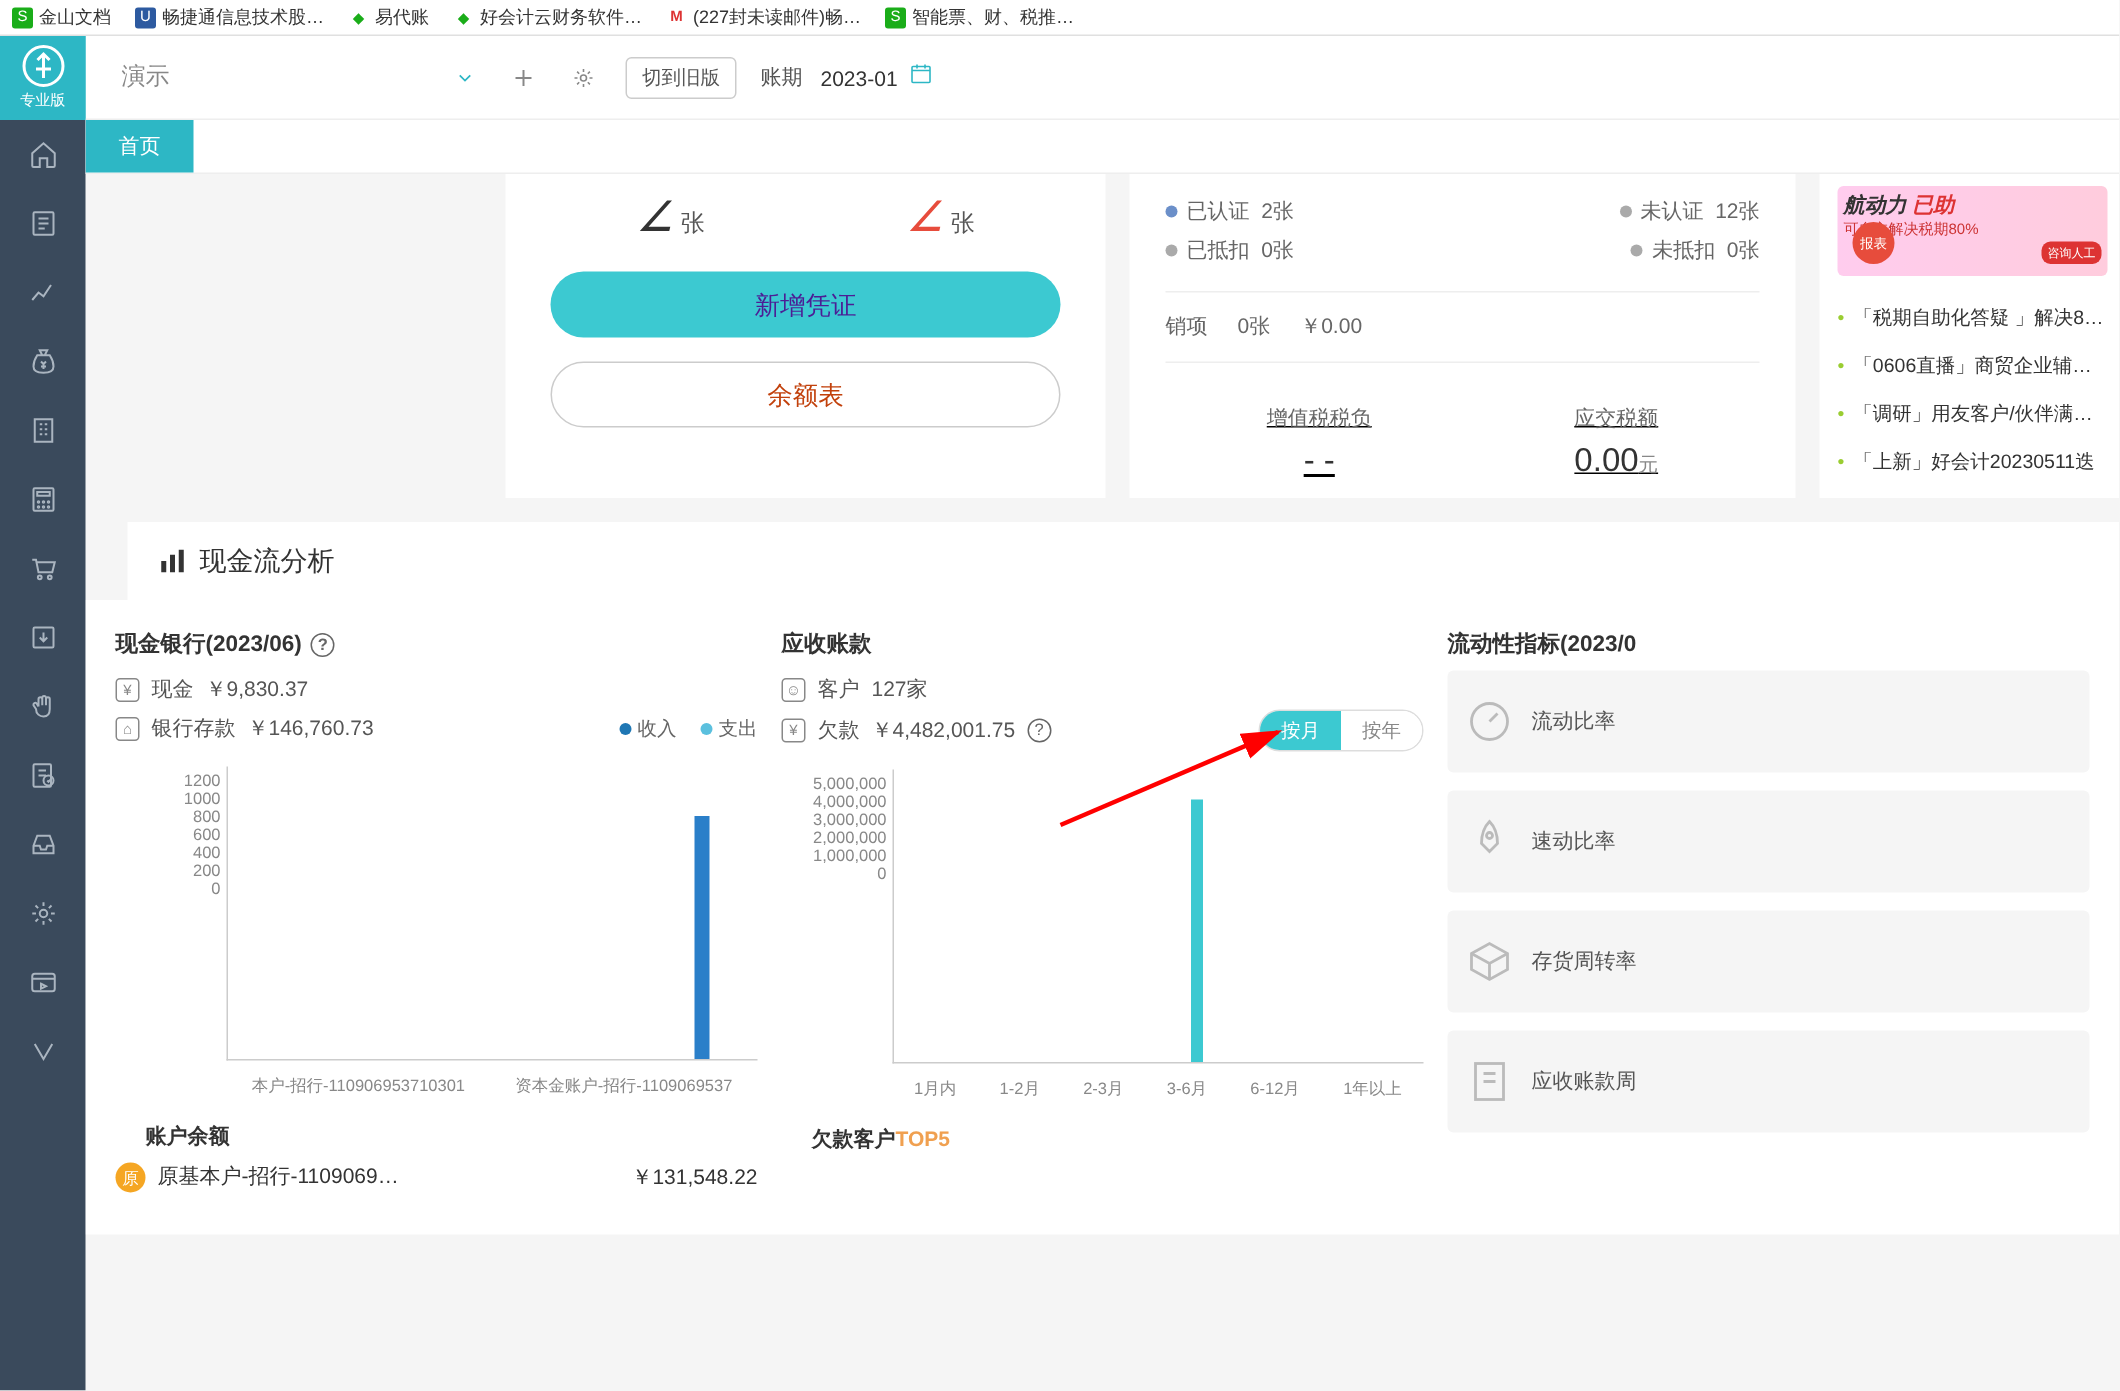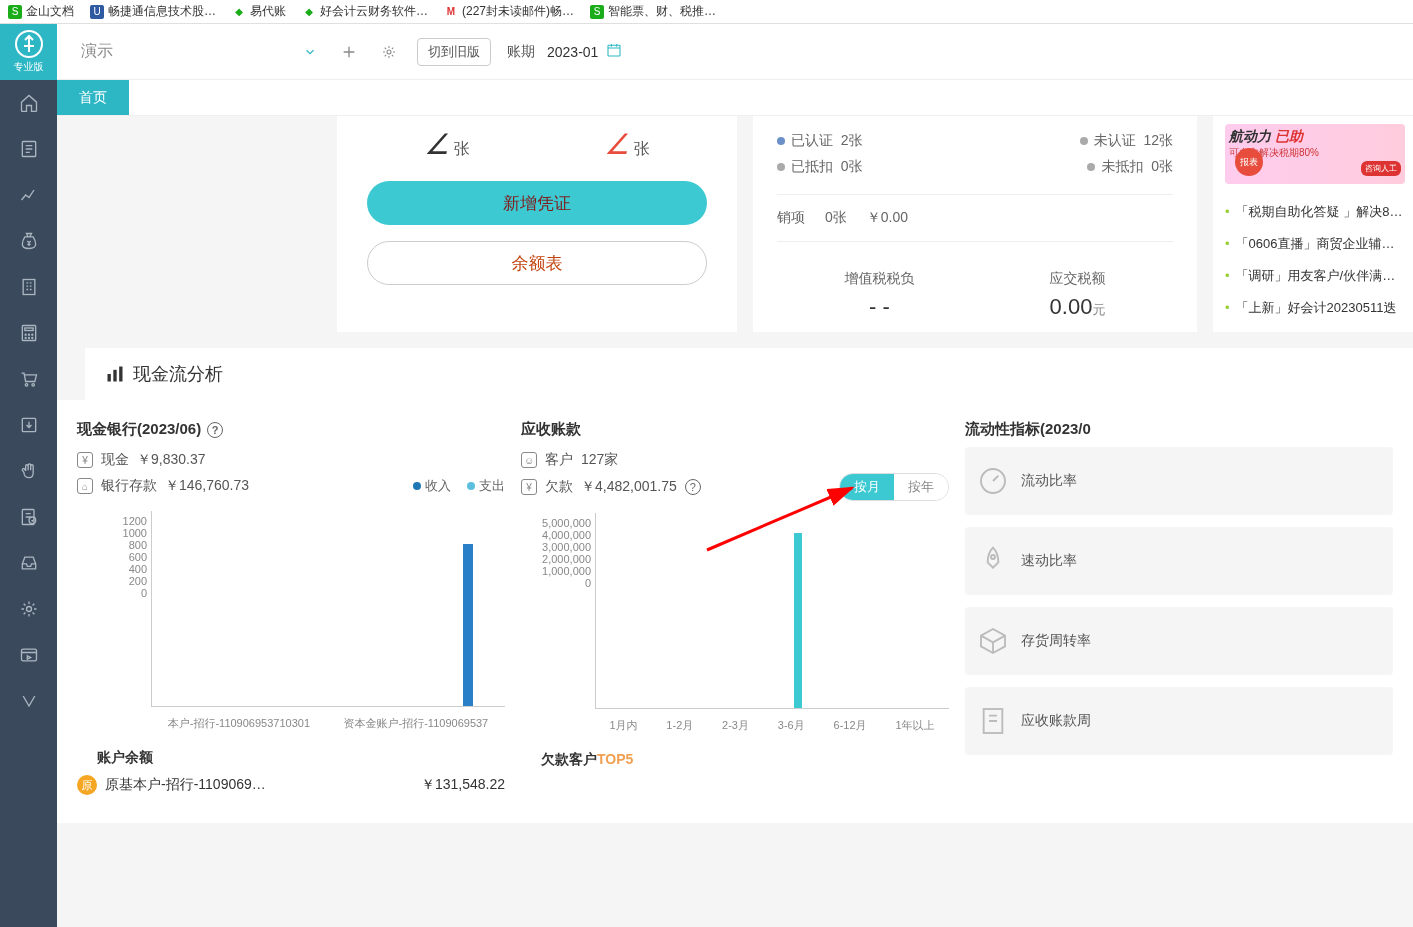--- a/index.html
+++ b/index.html
@@ -32,30 +32,30 @@
 .tab.active { background: #2db7c5; color: #fff; }
 
 .body-scroll { flex: 1; overflow: auto; padding: 0; }
 .cards-row { display: flex; gap: 16px; padding: 0 0 0 0; }
 
 .voucher-card { background: #fff; width: 400px; padding: 8px 20px 24px; margin-left: 0; }
 .voucher-counts { display: flex; justify-content: space-around; padding: 4px 0 20px; }
 .vc-item { text-align: center; color: #555; }
 .vc-num { font-size: 28px; font-weight: 300; }
 .vc-red .vc-num { color: #e74c3c; }
-.btn-primary { background: #3cc9d1; color: #7f1d1d; border: none; border-radius: 22px; width: 340px; height: 44px; font-size: 17px; cursor: pointer; display: block; margin: 0 auto 16px; }
+.btn-primary { background: #3cc9d1; color: #4c1d95; border: none; border-radius: 22px; width: 340px; height: 44px; font-size: 17px; cursor: pointer; display: block; margin: 0 auto 16px; }
 .btn-outline { background: #fff; color: #c2410c; border: 1px solid #ccc; border-radius: 22px; width: 340px; height: 44px; font-size: 17px; cursor: pointer; display: block; margin: 0 auto; }
 
 .tax-card { background: #fff; flex: 1; padding: 12px 24px; }
 .tax-row { display: flex; justify-content: space-between; padding: 4px 0; font-size: 14px; color: #666; }
 .dot { display: inline-block; width: 8px; height: 8px; border-radius: 50%; background: #aaa; margin-right: 6px; }
 .dot.blue { background: #6b8fc9; }
 .tax-sep { border-top: 1px solid #eee; margin: 14px 0; }
 .sales-row { display: flex; gap: 20px; font-size: 14px; color: #666; }
-.tax-sum { display: flex; justify-content: space-around; padding-top: 14px; }
+.tax-sum { display: flex; justify-content: space-around; padding-top: 14px; text-decoration: underline; }
 .tax-sum-item { text-align: center; }
 .tax-sum-label { font-size: 14px; color: #666; margin-bottom: 6px; }
 .tax-sum-val { font-size: 22px; color: #333; }
 .tax-sum-unit { font-size: 13px; color: #888; }
 
 .promo-card { background: #fff; width: 200px; padding: 8px 8px 8px 12px; overflow:hidden; }
 .promo-banner { height: 60px; background: linear-gradient(90deg,#fce,#fcd); border-radius: 4px; position: relative; font-size: 10px; color: #c33; padding: 4px; }
 .promo-badge { position: absolute; left: 10px; bottom: 8px; width: 28px; height: 28px; background: #e74c3c; color: #fff; border-radius: 50%; display: flex; align-items: center; justify-content: center; font-size: 9px; }
 .promo-cta { position:absolute; right:4px; bottom:8px; background:#d33; color:#fff; font-size:8px; padding:2px 4px; border-radius:6px; }
 .news-list { list-style: none; padding-top: 12px; }

